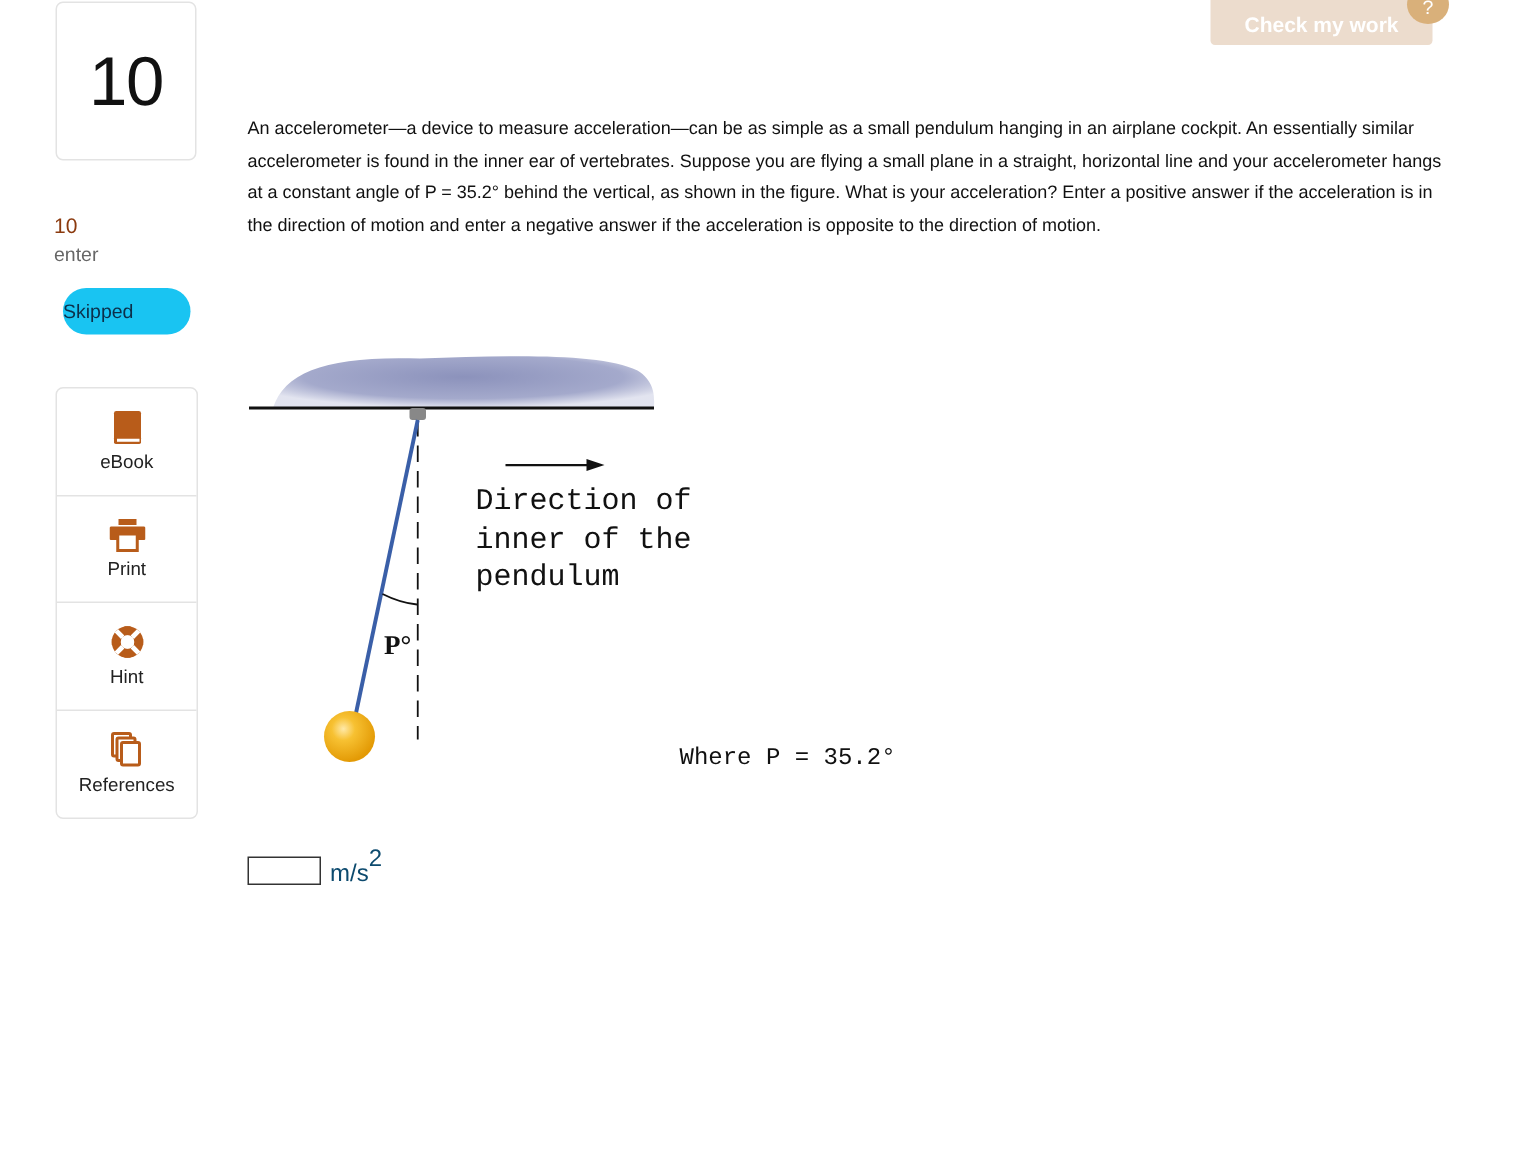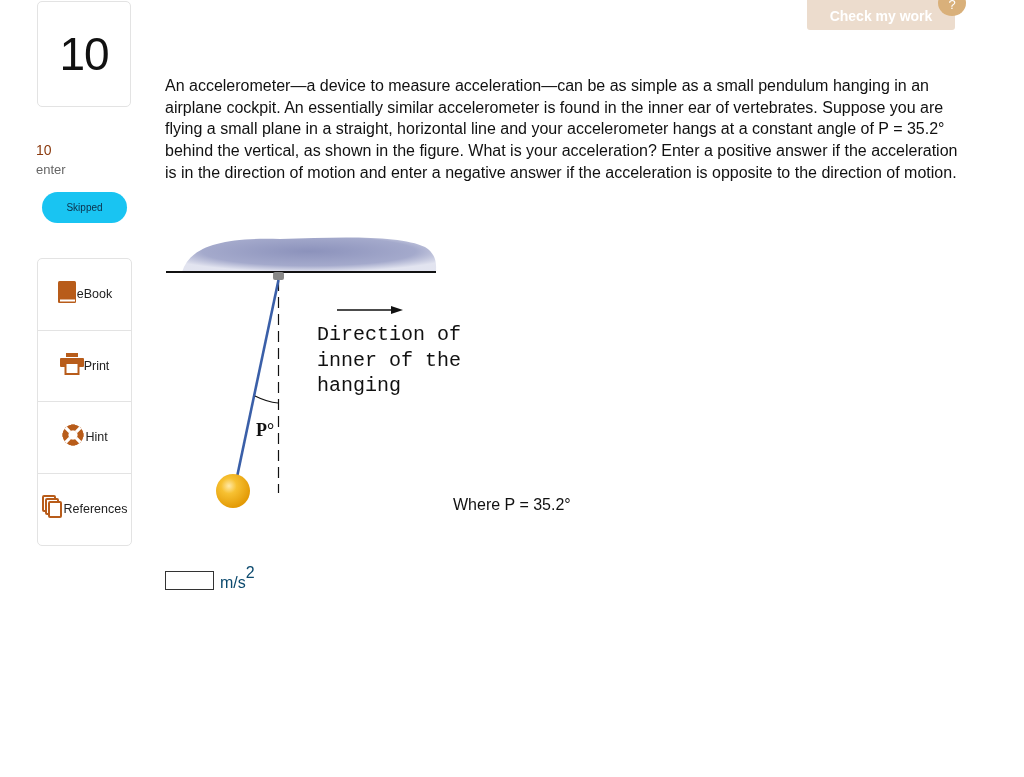--- a/index.html
+++ b/index.html
@@ -13,40 +13,40 @@
                 background:#d9b07a; color:#fff; font-size:13px; text-align:center; line-height:30px; }
 
   .qnum-box { position:absolute; left:37px; top:1px; width:94px; height:106px; border:1px solid #e3e3e3;
               border-radius:5px; box-sizing:border-box; display:flex; align-items:center; justify-content:center; }
   .qnum-box span { font-size:46px; color:#111; letter-spacing:-1px; }
 
   .points-val { position:absolute; left:36px; top:142px; font-size:14px; color:#8b3a0e; }
   .points-lbl { position:absolute; left:36px; top:162px; font-size:13px; color:#666; }
 
   .skipped { position:absolute; left:42px; top:192px; width:85px; height:31px; background:#19c4f2;
-             border-radius:16px; color:#0c2f4a; font-size:10px; text-align:center; line-height:31px; }
+             border-radius:16px; color:#0c2f4a; font-size:13px; line-height:31px; }
 
   .tools { position:absolute; left:37px; top:258px; width:95px; height:288px; border:1px solid #e3e3e3;
            border-radius:5px; box-sizing:border-box; }
   .tool { height:71.5px; border-bottom:1px solid #e3e3e3; box-sizing:border-box; display:flex;
-          flex-direction:row; align-items:center; justify-content:center; }
+          flex-direction:column; align-items:center; justify-content:center; }
   .tool:last-child { border-bottom:none; }
   .tool svg { display:block; margin-bottom:4px; }
   .tool span { font-size:12.5px; color:#222; }
 
-  .question { position:absolute; left:165px; top:75px; width:800px; font-size:16px; line-height:21.7px;
+  .question { position:absolute; left:165px; top:75px; width:800px; font-size:12px; line-height:21.7px;
               color:#111; margin:0; }
 
   .figure { position:absolute; left:160px; top:225px; width:300px; height:300px; }
   .fig-text { position:absolute; left:317px; top:322px; font-family:Liberation Mono, monospace;
               font-size:20px; line-height:25.5px; color:#111; }
   .fig-p { position:absolute; left:256px; top:420px; font-family:"Liberation Serif", serif;
            font-size:18px; font-weight:bold; color:#111; }
 
-  .where { position:absolute; left:453px; top:496px; font-size:16px; color:#111; }
+  .where { position:absolute; left:453px; top:496px; font-size:16px; color:#111;font-family:Liberation Mono, monospace; }
 
   .answer-input { position:absolute; left:165px; top:571px; width:49px; height:19px; border:1px solid #333;
                   box-sizing:border-box; background:#fff; padding:0; }
   .unit { position:absolute; left:220px; top:568px; font-size:16px; color:#0c4a6e; }
   .unit sup { font-size:16px; position:relative; top:-4px; }
 </style>
 </head>
 <body>
 
 <div class="check-btn">Check my work</div>
@@ -118,20 +118,20 @@
   <line x1="118.5" y1="55" x2="118.5" y2="268" stroke="#111" stroke-width="1.2" stroke-dasharray="11,6"></line>
   <line x1="118.5" y1="55" x2="77" y2="252" stroke="#3a5fa8" stroke-width="2.6"></line>
   <path d="M95 171 Q107 177 118 178" fill="none" stroke="#111" stroke-width="1.2"></path>
   <circle cx="73" cy="266" r="17" fill="url(#bob)"></circle>
   <line x1="177" y1="85" x2="235" y2="85" stroke="#111" stroke-width="1.5"></line>
   <polygon points="243,85 231,81 231,89" fill="#111"></polygon>
 </svg>
 <div class="fig-text">
   <div>Direction of</div>
   <div>inner of the</div>
-  <div>hanging</div>
+  <div>pendulum</div>
 </div>
 <div class="fig-p">P°</div>
 
 <div class="where">Where P =  35.2°</div>
 
 <input class="answer-input" type="text" value="" style="">
 <div class="unit"><span>m/s</span><sup>2</sup></div>
 
 </body></html>

